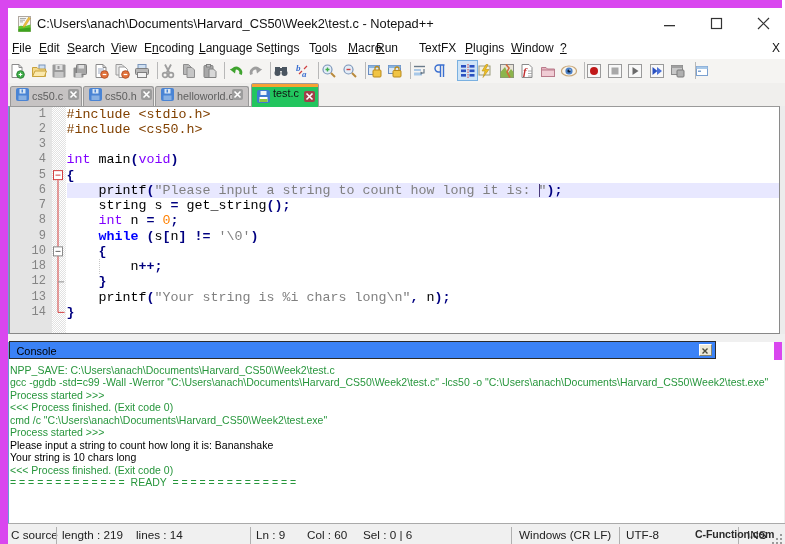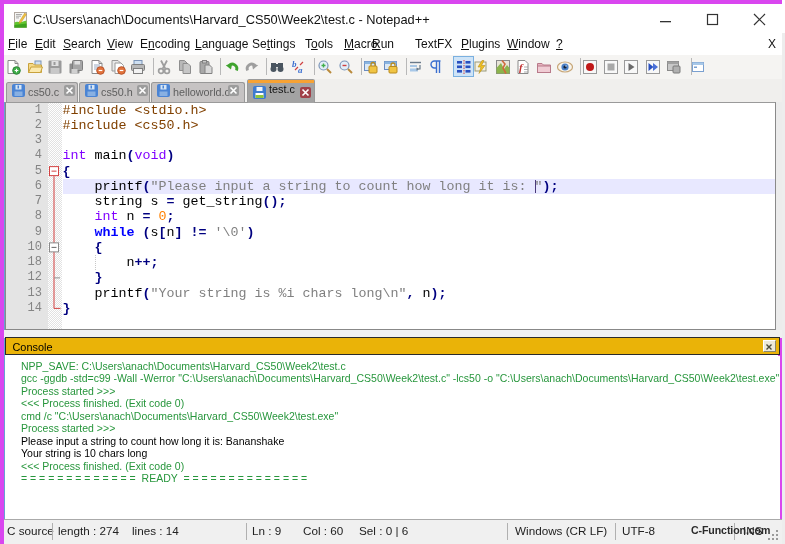--- a/index.html
+++ b/index.html
@@ -1,50 +1,50 @@
 <!DOCTYPE html>
 <html><head><meta charset="utf-8"><style>
 *{margin:0;padding:0;box-sizing:border-box}
 html,body{width:785px;height:544px;overflow:hidden;background:#ededed}
 body{font-family:"Liberation Sans",sans-serif;position:relative}
-.win{position:absolute;top:0;left:0;bottom:0;right:3px;border:4px solid #d946ef;background:#fff;box-shadow:inset 1px 0 0 #66A1D4}
+.win{position:absolute;top:0;left:0;bottom:0;right:3px;border:8px solid #d946ef;background:#fff;box-shadow:inset 1px 0 0 #66A1D4}
 .titlebar{position:absolute;left:0;top:0;width:778px;height:31px;background:#fff}
 .npicon{position:absolute;left:10px;top:8px;width:13px;height:16px}
 .title{position:absolute;font-size:12.8px;color:#111;white-space:nowrap}
 .capbtn{position:absolute;top:0;height:31px;width:45px;color:#222}
 .menubar{position:absolute;left:0;top:29px;width:778px;height:22px;background:#fff;font-size:12px;color:#111}
 .menubar span{position:absolute;top:4px}
 .toolbar{position:absolute;left:0;top:51px;width:778px;height:24px;background:#f5f4f2}
 .toolbar svg{position:absolute;top:4px}
 .tsep{position:absolute;top:3px;width:1px;height:17px;background:#b8b8b8}
 .tabbar{position:absolute;z-index:5;left:0;top:75px;width:778px;height:23px;background:#f0efed}
 .tab{position:absolute;top:3px;height:20px;background:#c6c3c3;border:1px solid #989898;border-bottom:none;color:#5e5e5e;font-size:10.8px;border-radius:2.5px 2.5px 0 0}
 .tab .lbl{position:absolute;top:3px}
-.tab.active{top:0;height:24px;z-index:5;background:#a3a3a3;color:#111;border-color:#9a9a9a}
+.tab.active{top:0;height:24px;z-index:5;background:#22c55e;color:#111;border-color:#9a9a9a}
 .acc{position:absolute;left:0;top:0;right:0;height:3px;background:#f7a233}
 .flop{position:absolute;top:1px;width:13px;height:13px}
 .tab.active .flop{top:6px}
 .tx{position:absolute;width:11px;height:11px;border-radius:2px;background:#9c9c9c;top:1.5px}
 .tab.active .tx{background:#a04048;top:6.5px}
 .editor{position:absolute;left:1px;top:98px;width:771px;height:228px;background:#fff;border-bottom:1px solid #888;border-left:1px solid #8a8a8a;border-right:1px solid #8a8a8a;border-top:1px solid #9a9a9a}
 .gutter{position:absolute;left:0;top:0;width:42px;height:100%;background:#e4e4e4;color:#848484;font-family:"Liberation Mono",monospace;font-size:12px;text-align:right}
 .gutter div{position:absolute;right:6px;width:40px}
 .foldm{position:absolute;left:42px;top:0;width:14px;height:100%;background:
  repeating-conic-gradient(#fff 0 25%,#e2e2e2 0 50%) 0 0/2px 2px}
 .code{position:absolute;left:0;top:0;width:100%;height:100%;font-family:"Liberation Mono",monospace;font-size:13.33px;color:#000;white-space:pre}
 .cl{position:absolute;left:56.5px;height:15.25px;line-height:15.25px}
 .hl{position:absolute;left:56.5px;right:0;height:15.25px;background:#e8e8ff}
 .pp{color:#804000}.ty{color:#8000ff}.kw{color:#0000ff;font-weight:bold}
 .op{color:#000080;font-weight:bold}.nu{color:#ff8000}.st{color:#808080}
 .caret{position:absolute;width:1.5px;height:13px;background:#4a3a7a}
 .splitter{position:absolute;left:0;top:326px;width:778px;height:8px;background:#f0f0f0}
-.chead{position:absolute;left:1px;top:333px;width:775px;height:18px;background:#eab308;border:1px solid #2a2a2a;font-size:12px;color:#000}
+.chead{position:absolute;left:1px;top:333px;width:707px;height:18px;background:#3b82f6;border:1px solid #2a2a2a;font-size:12px;color:#000}
 .cbtn{position:absolute;right:3px;top:2px;width:13px;height:12px;background:#ece9d8;border:1px solid;border-color:#fff #86866e #86866e #fff}
 .console{position:absolute;left:1px;top:352px;width:775px;height:163px;background:#fff;font-size:10.5px;line-height:12.5px;white-space:pre;padding-top:3.5px}
-.console div{padding-left:16px}
+.console div{padding-left:1px}
 .gr{color:#27963c}
 .statusbar{position:absolute;left:0;top:515px;width:778px;height:25px;background:#f0f0f0;border-top:1px solid #aaa;font-size:11.7px;color:#222}
 .statusbar span{position:absolute;top:4px}
 .ssep{position:absolute;top:3px;width:1px;height:17px;background:#b0b0b0}
 .wm{position:absolute;left:687px;top:12.5px;font-size:10.6px;font-weight:bold;color:#2b2b2b;white-space:nowrap;letter-spacing:-0.1px}
 </style></head><body>
 <div class="win">
 
 <div class="titlebar">
  <svg class="npicon" viewBox="0 0 13 16">
@@ -361,21 +361,21 @@
       <span style="position:absolute;left:6.5px;top:3px;font-size:10.9px">Console</span>
       <div class="cbtn"><svg width="11" height="9" viewBox="0 0 11 9">
           <path d="M2.5 1.5 L7.5 6.5 M7.5 1.5 L2.5 6.5" stroke="#4a4a3a" stroke-width="1.4"></path>
         </svg></div>
     </div>
 <div class="console" id="console"><div class="gr">NPP_SAVE: C:\Users\anach\Documents\Harvard_CS50\Week2\test.c</div><div class="gr">gcc -ggdb -std=c99 -Wall -Werror "C:\Users\anach\Documents\Harvard_CS50\Week2\test.c" -lcs50 -o "C:\Users\anach\Documents\Harvard_CS50\Week2\test.exe"</div><div class="gr">Process started &gt;&gt;&gt;</div><div class="gr">&lt;&lt;&lt; Process finished. (Exit code 0)</div><div class="gr">cmd /c "C:\Users\anach\Documents\Harvard_CS50\Week2\test.exe"</div><div class="gr">Process started &gt;&gt;&gt;</div><div class="">Please input a string to count how long it is: Bananshake</div><div class="">Your string is 10 chars long</div><div class="gr">&lt;&lt;&lt; Process finished. (Exit code 0)</div><div class="gr">= = = = = = = = = = = = =  READY  = = = = = = = = = = = = = =</div></div>
 
 <div class="statusbar">
  <span style="left:3px">C source</span>
  <div class="ssep" style="left:48px"></div>
- <span style="left:54px">length : 274</span>
+ <span style="left:54px">length : 219</span>
  <span style="left:128px">lines : 14</span>
  <div class="ssep" style="left:242px"></div>
  <span style="left:248px">Ln : 9</span>
  <span style="left:299px">Col : 60</span>
  <span style="left:355px">Sel : 0 | 6</span>
  <div class="ssep" style="left:503px"></div>
  <span style="left:511px">Windows (CR LF)</span>
  <div class="ssep" style="left:611px"></div>
  <span style="left:618px">UTF-8</span>
  <div class="ssep" style="left:730px"></div>

